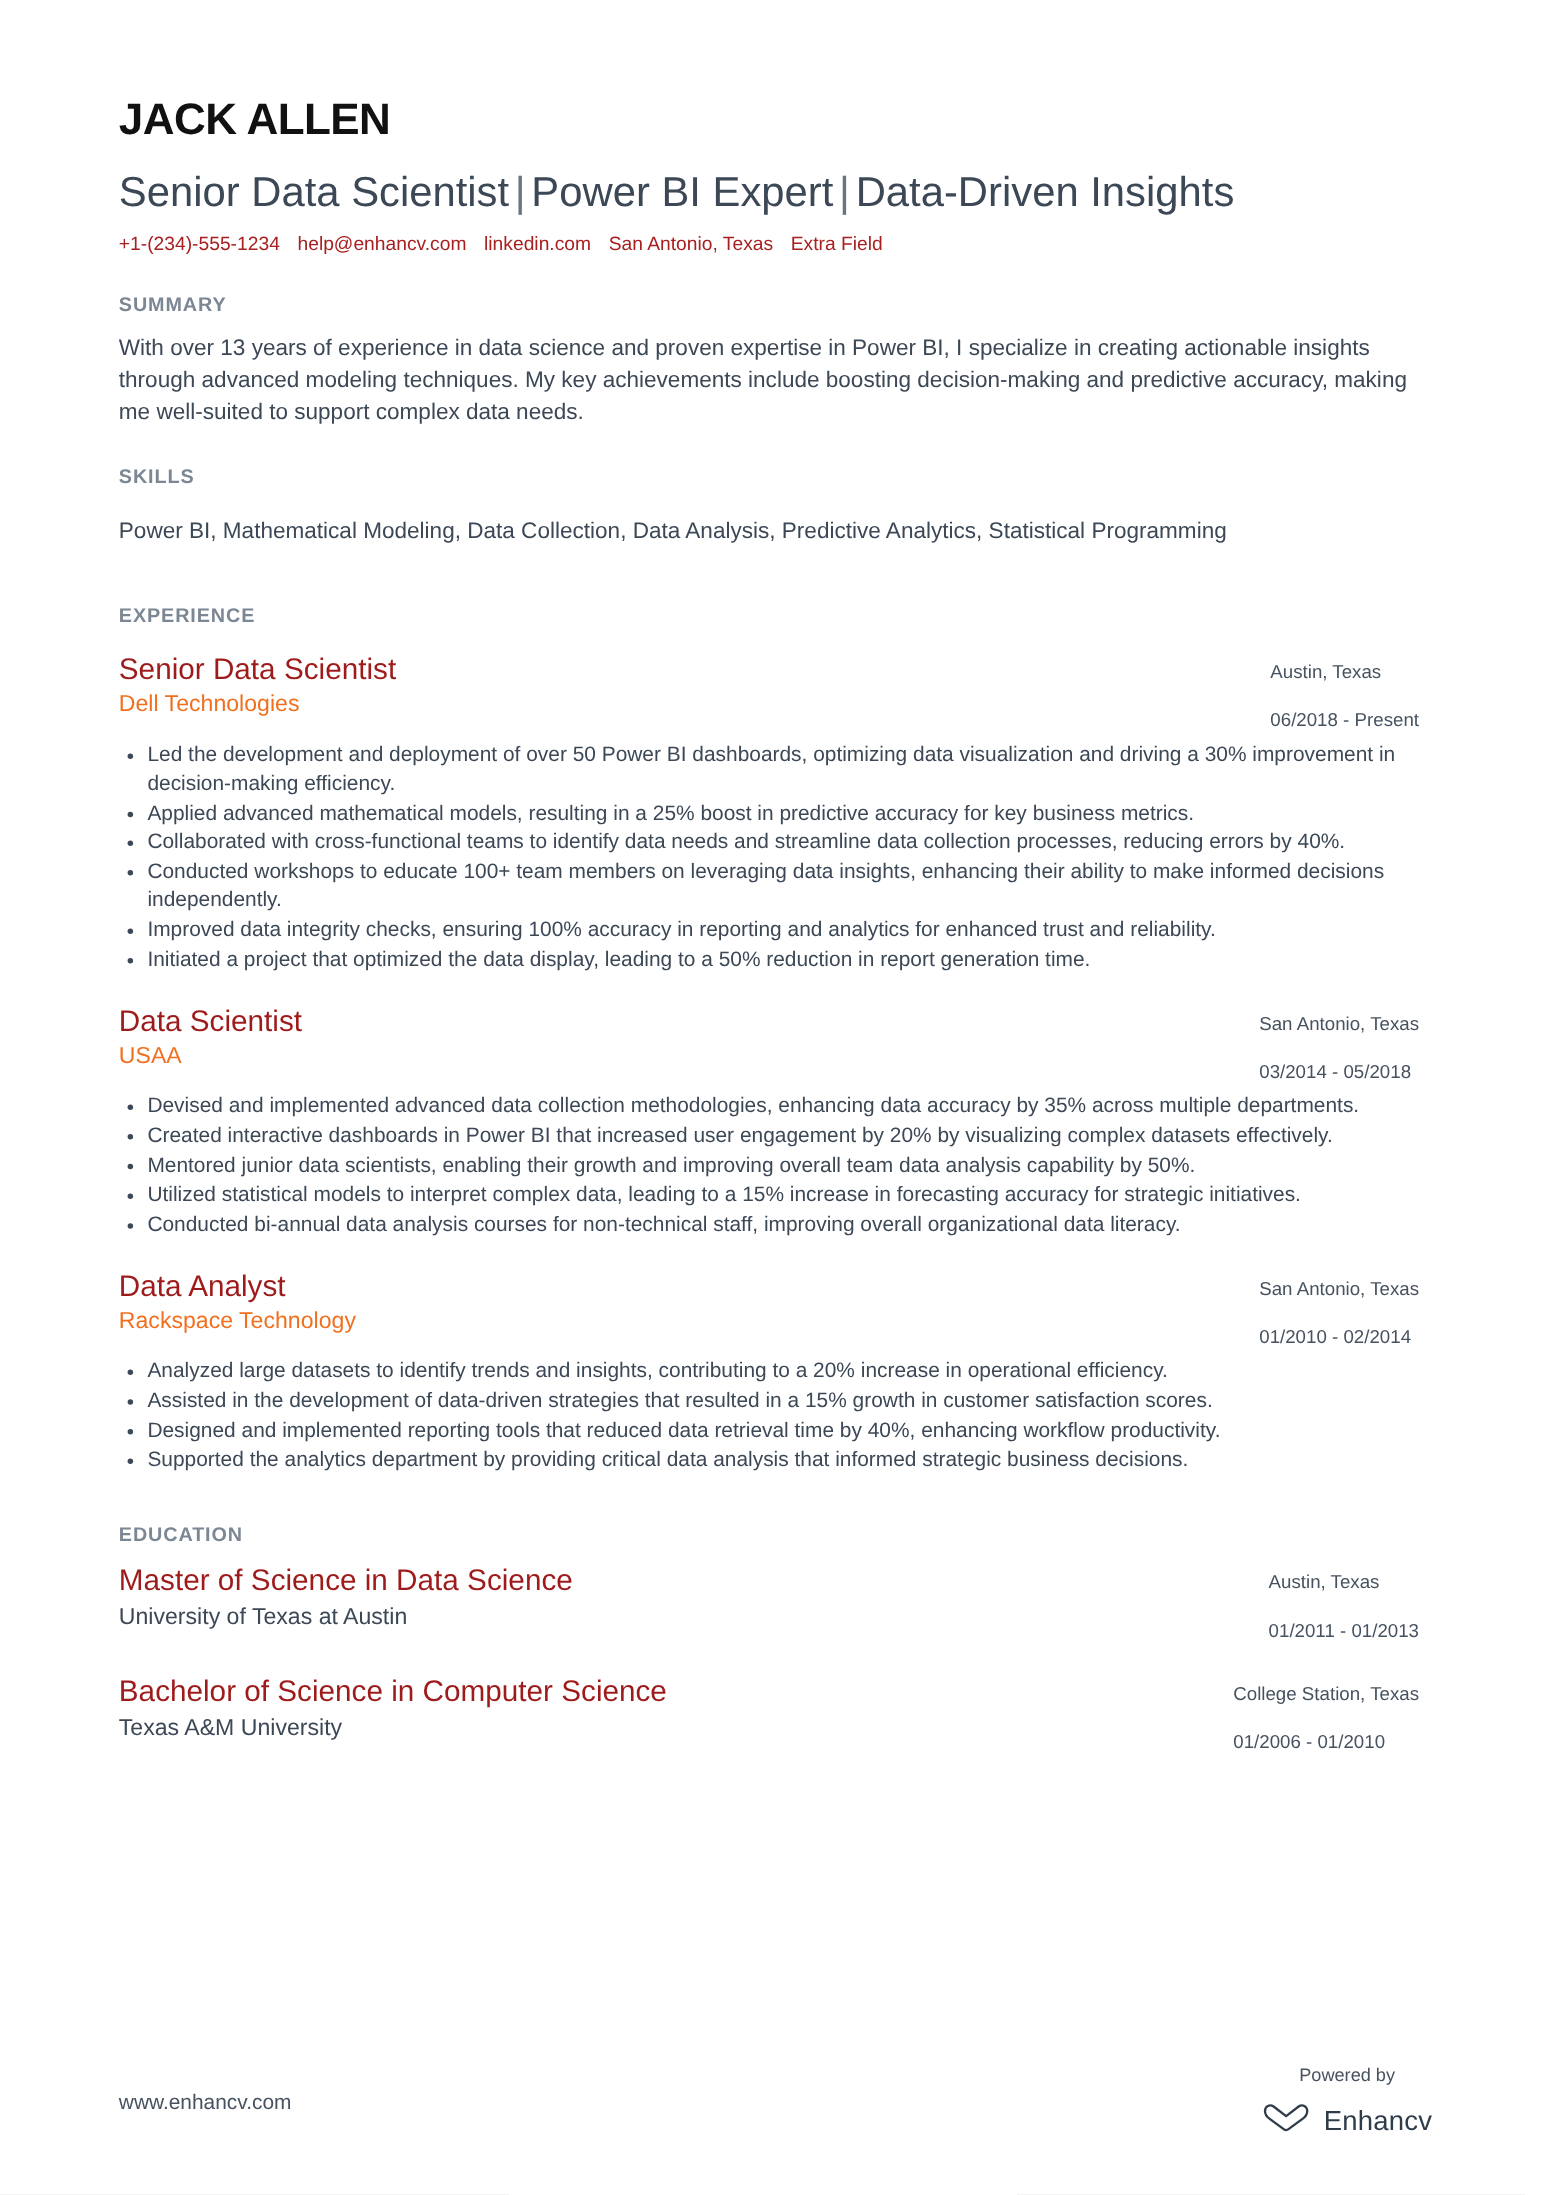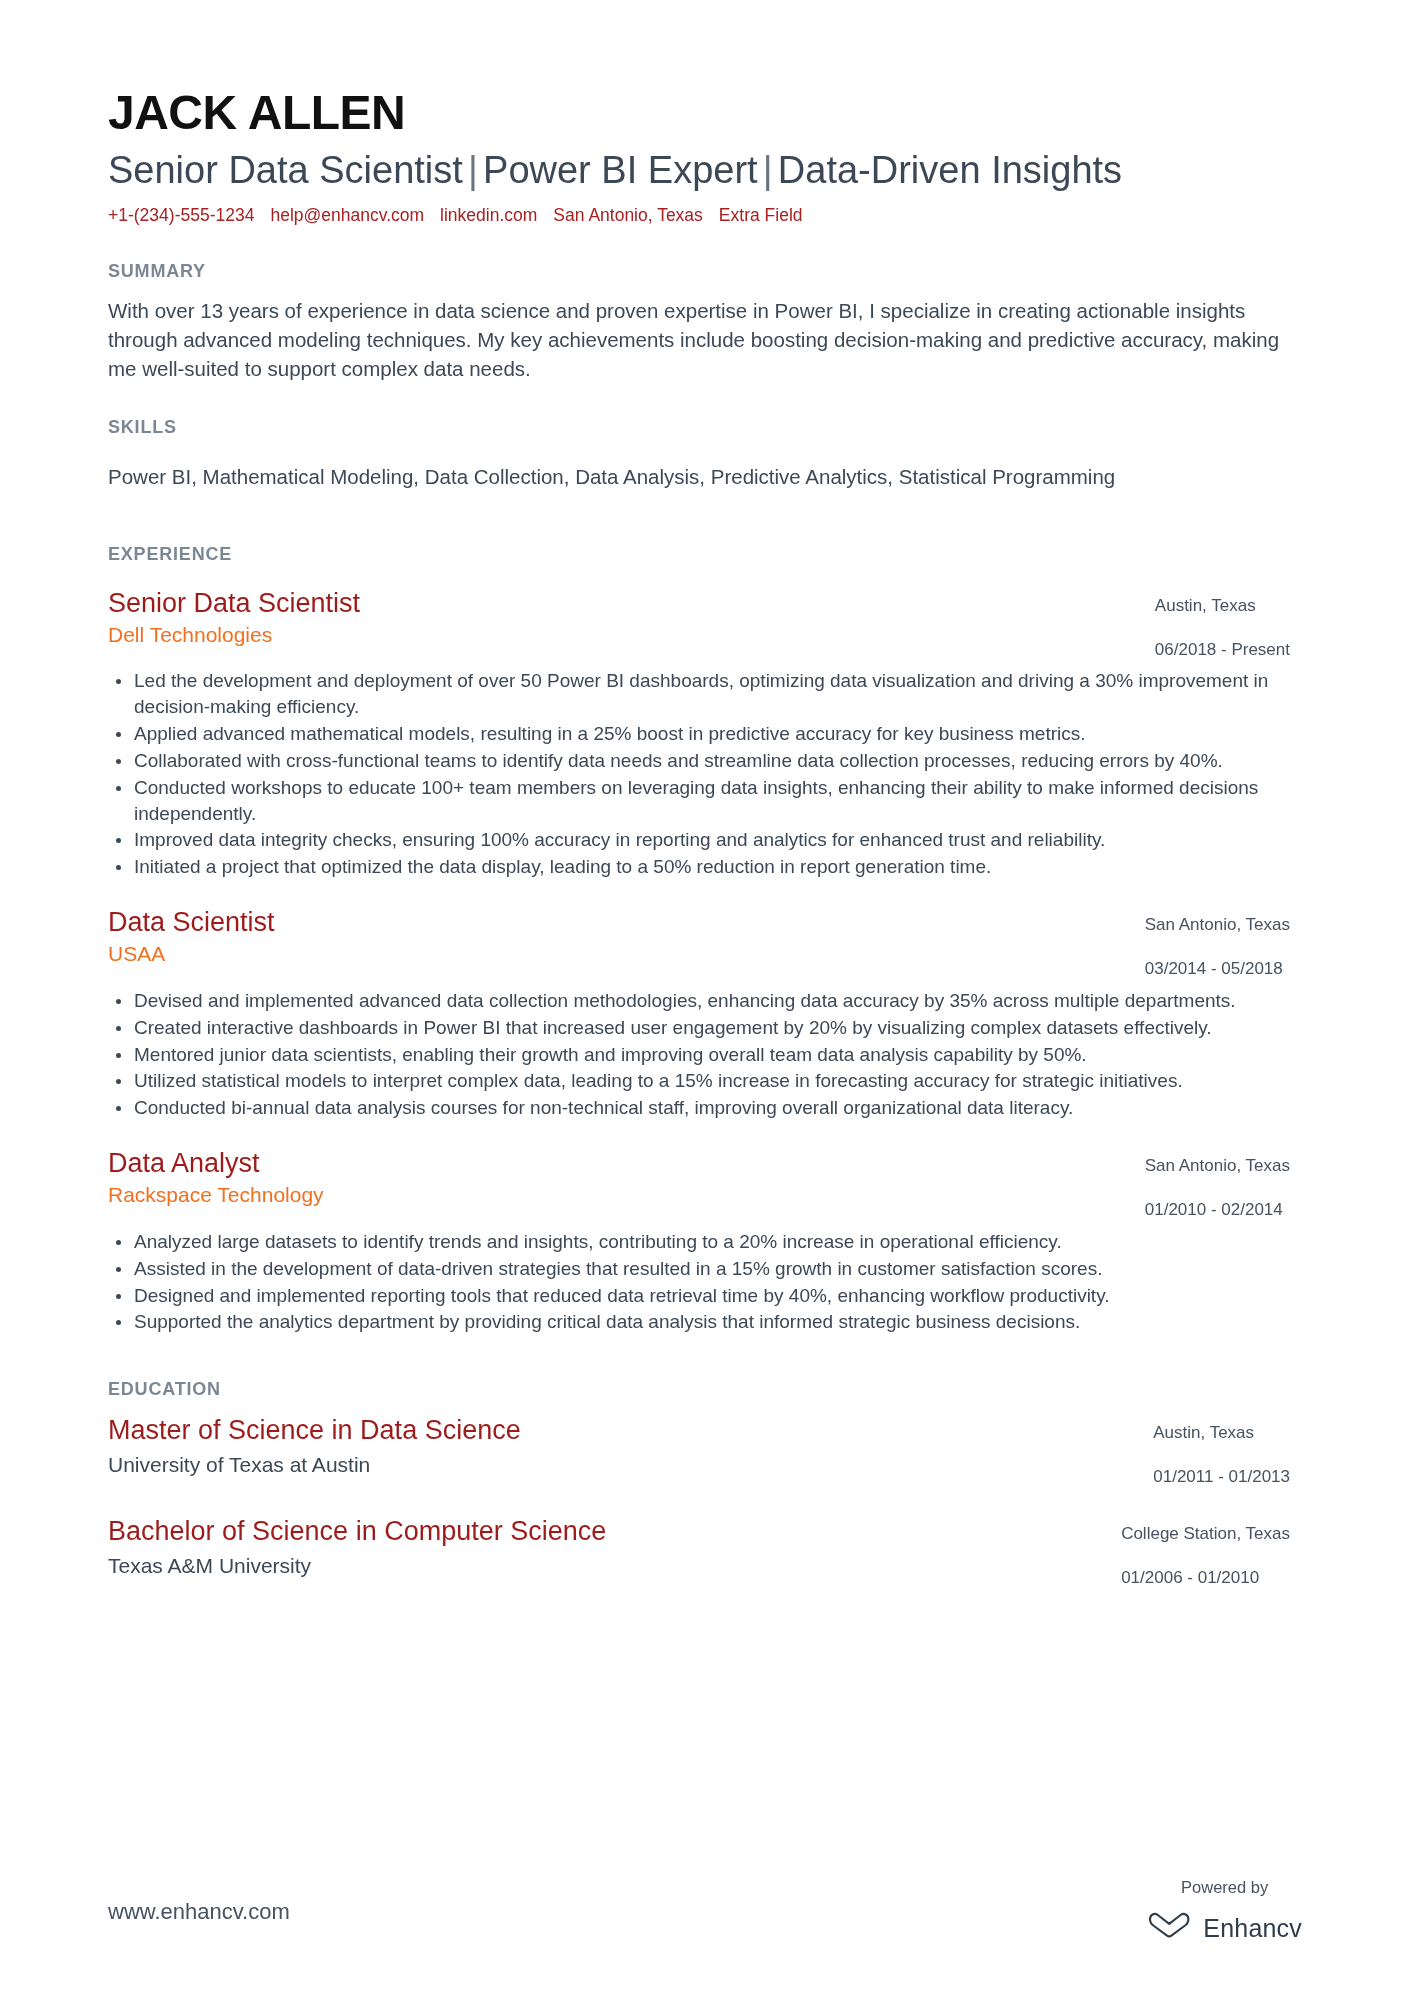--- a/index.html
+++ b/index.html
@@ -20,26 +20,26 @@
   }
   .inner {
     position: absolute;
     left: 108px;
     top: 88px;
     width: 1182px;
   }
 
   
   .name {
-    font-size: 48px;
+    font-size: 40px;
     font-weight: 700;
     letter-spacing: -0.5px;
     color: #111111;
     line-height: 1.06;
-    margin: 0 0 8px 0;
+    margin: 0 0 22px 0;
     font-family: "Liberation Sans", sans-serif;
   }
   .headline {
     font-size: 38px;
     font-weight: 400;
     color: #3c4856;
     line-height: 1.25;
     margin: 0 0 10px 0;
     white-space: nowrap;
   }
@@ -159,21 +159,21 @@
   .footer {
     position: absolute;
     left: 108px;
     right: 108px;
     top: 1878px;
     display: flex;
     justify-content: space-between;
     align-items: center;
   }
   .footer-url {
-    font-size: 22px;
+    font-size: 19px;
     color: #46525f;
   }
   .footer-right {
     display: flex;
     align-items: center;
     gap: 14px;
     flex-direction: column;
   }
   .powered {
     font-size: 16.5px;

